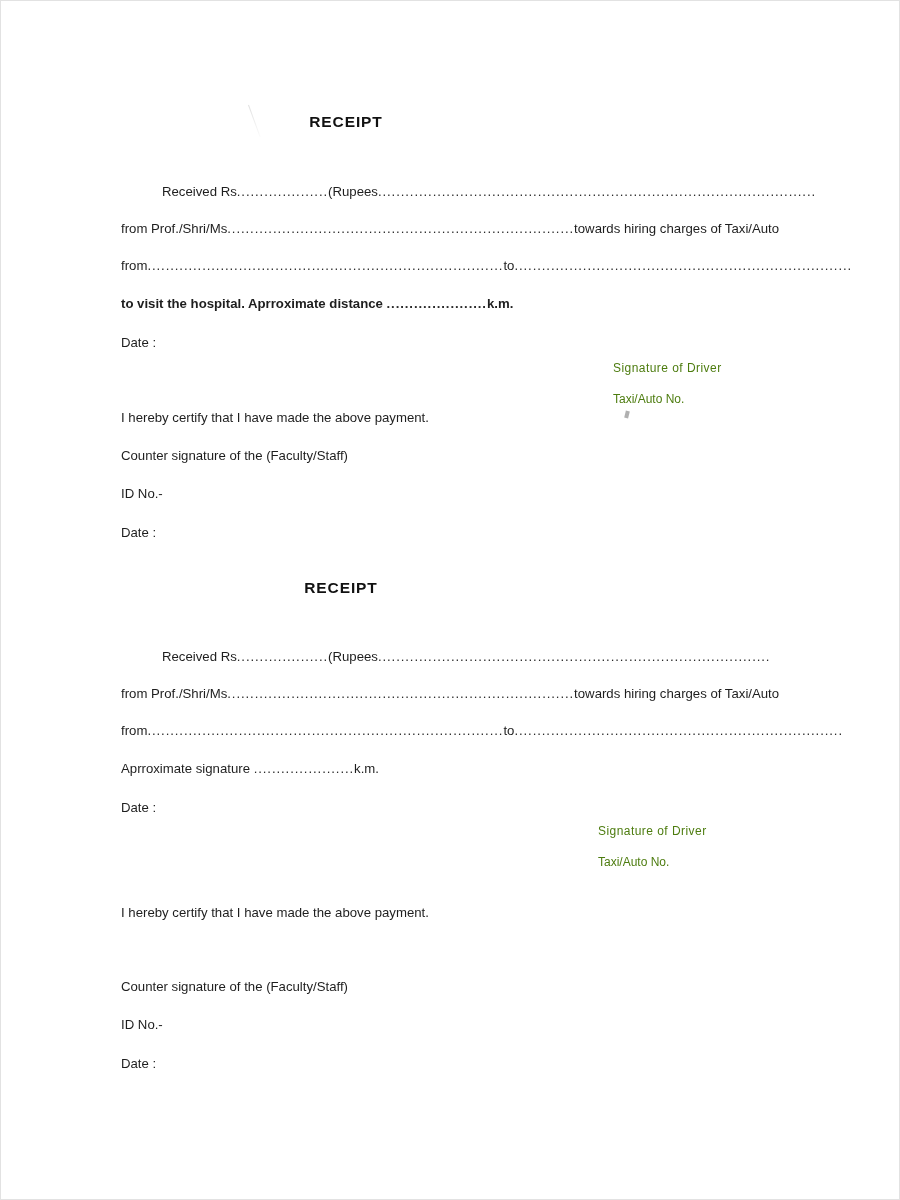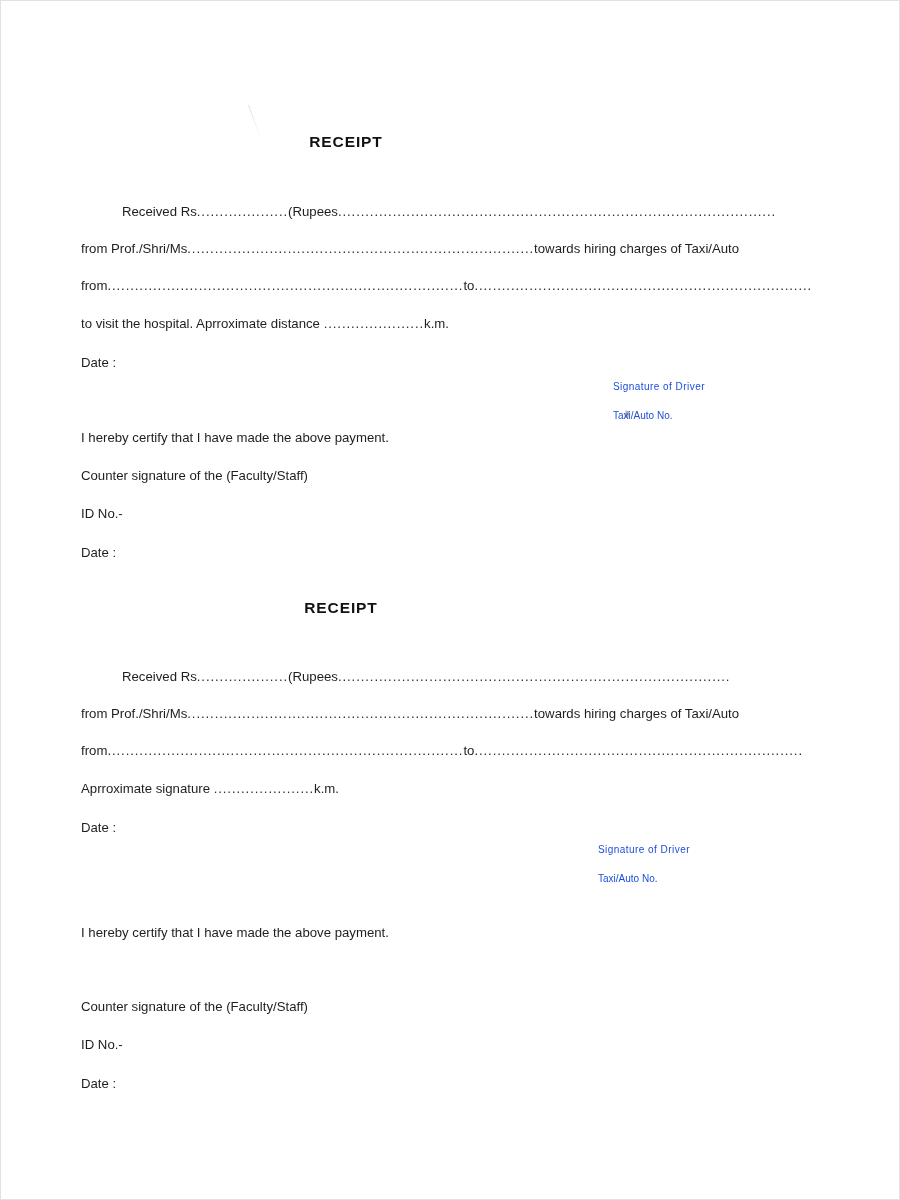--- a/index.html
+++ b/index.html
@@ -48,39 +48,38 @@
     height: 7px;
     background: rgba(80,80,80,0.45);
     transform: rotate(14deg);
     pointer-events: none;
   }
 
   .receipt {
     position: absolute;
     left: 0;
     width: 736px;
-    margin-top: 20px;
   }
   #receipt-1 { top: 0; }
   #receipt-2 { top: 466px; }
 
   .receipt-title {
     text-align: center;
     font-size: 15.5px;
     font-weight: bold;
     letter-spacing: 0.9px;
     color: #111111;
     margin: 0;
   }
   #receipt-1 .receipt-title { padding-top: 112px; padding-right: 46px; }
   #receipt-2 .receipt-title { padding-top: 112px; padding-right: 56px; }
 
   .body-block {
     margin: 0;
-    padding: 0 0 0 80px;
+    padding: 0 0 0 120px;
     font-size: 13.2px;
     color: #1e1e1e;
   }
 
   .line {
     position: relative;
     white-space: nowrap;
     line-height: 1;
   }
 
@@ -89,22 +88,22 @@
     letter-spacing: 0.9px;
     font-size: 13.2px;
     color: #2a2a2a;
   }
 
   .indent-line { padding-left: 41px; }
 
   
   .sig-block {
     position: absolute;
-    font-size: 10px;
-    color: #1d4ed8;
+    font-size: 12px;
+    color: #4d7c0f;
     line-height: 1;
   }
   .sig-line { white-space: nowrap; }
   .sig-line + .sig-line { margin-top: 19px; }
   .sig-driver { letter-spacing: 0.45px; }
 </style>
 </head>
 <body>
 
 <div class="page">
@@ -123,21 +122,21 @@
       </div>
 
       <div class="line" style="margin-top:24px;">
         <span>from Prof./Shri/Ms</span><span class="dots">............................................................................</span><span>towards hiring charges of Taxi/Auto</span>
       </div>
 
       <div class="line" style="margin-top:24px;">
         <span>from</span><span class="dots">..............................................................................</span><span>to</span><span class="dots">..........................................................................</span>
       </div>
 
-      <div class="line" style="margin-top:24px;">
+      <div class="line" style="margin-top:24px;font-weight:bold;">
         <span>to visit the hospital. Aprroximate distance </span><span class="dots">......................</span><span>k.m.</span>
       </div>
 
       <div class="line" style="margin-top:26px;">
         <span>Date :</span>
       </div>
 
       <div class="line" style="margin-top:62px;">
         <span>I hereby certify that I have made the above payment.</span>
       </div>

